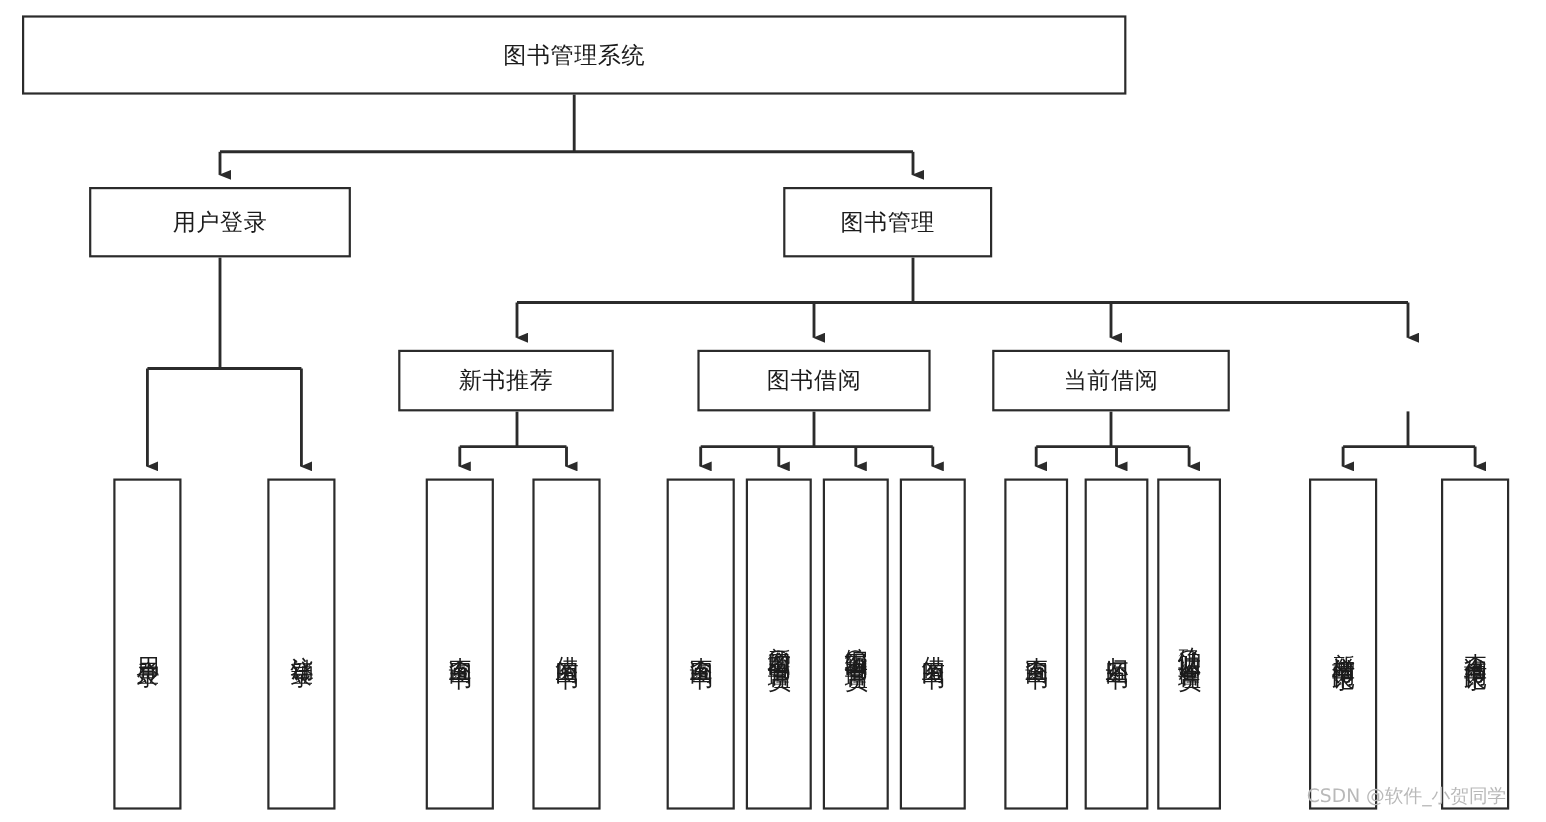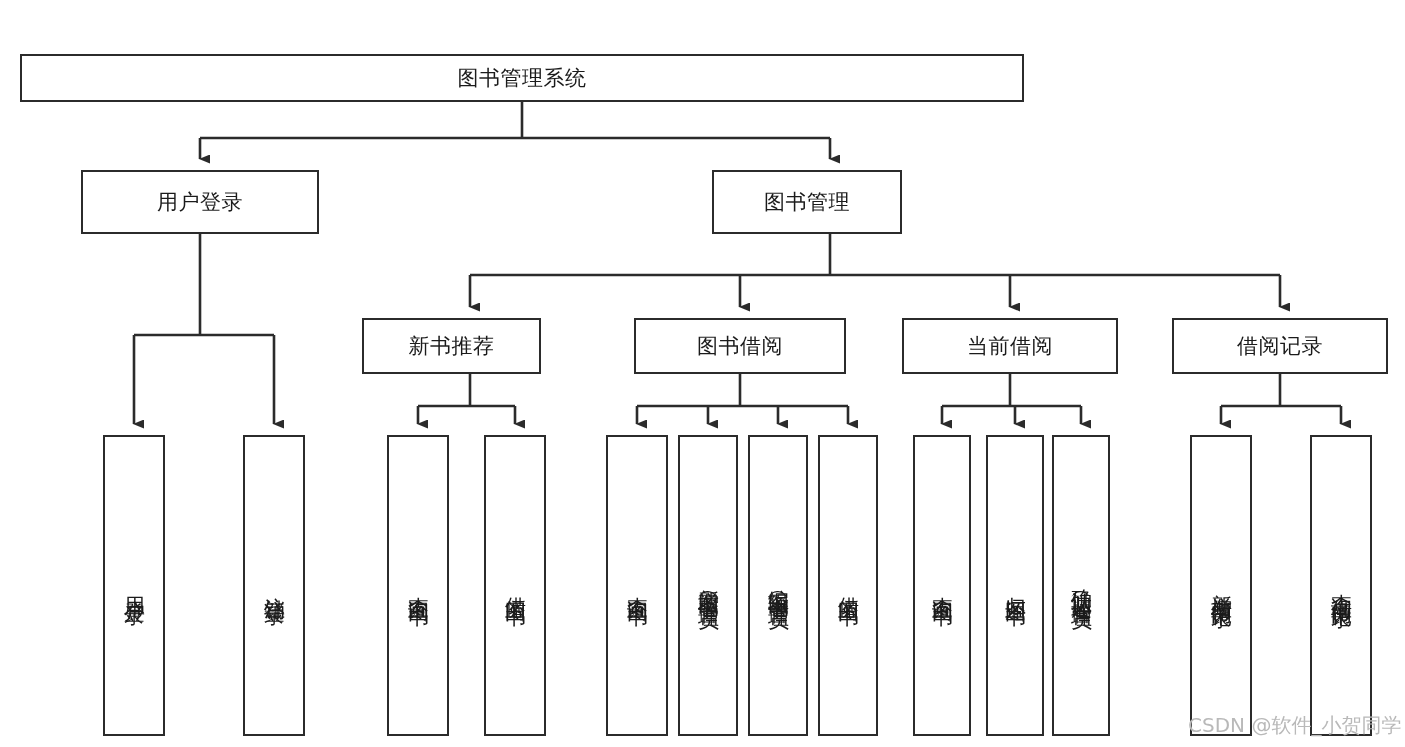--- a/index.html
+++ b/index.html
@@ -57,21 +57,21 @@
     text-orientation: upright;
     font-size: 21px;
     letter-spacing: 3px;
     line-height: 1;
     max-height: 100%;
   }
   #watermark {
     position: absolute;
     left: 1188px;
     top: 712px;
-    font-size: 20px;
+    font-size: 17px;
     color: #b9b9b9;
     white-space: nowrap;
     z-index: 5;
     font-family: "DejaVu Sans", "Liberation Sans", sans-serif;
   }
 </style>
 </head>
 <body>
 
 <div id="diagram-root">
@@ -121,42 +121,39 @@
       <line x1="1015" y1="406" x2="1015" y2="424" marker-end="url(#arrowhead)"></line>
       <line x1="1081" y1="406" x2="1081" y2="424" marker-end="url(#arrowhead)"></line>
 
       <line x1="1280" y1="374" x2="1280" y2="406"></line>
       <line x1="1221" y1="406" x2="1341" y2="406"></line>
       <line x1="1221" y1="406" x2="1221" y2="424" marker-end="url(#arrowhead)"></line>
       <line x1="1341" y1="406" x2="1341" y2="424" marker-end="url(#arrowhead)"></line>
     </g>
   </svg>
 
-  <div class="node root horizontal" style="left: 20px; top: 14px; width: 1004px; height: 48px; margin-top: 40px;">
+  <div class="node root horizontal" style="left: 20px; top: 14px; width: 1004px; height: 72px;">
     <span class="node-label">图书管理系统</span>
   </div>
 
   <div class="node horizontal" style="left: 81px; top: 170px; width: 238px; height: 64px;">
     <span class="node-label">用户登录</span>
   </div>
   <div class="node horizontal" style="left: 712px; top: 170px; width: 190px; height: 64px;">
     <span class="node-label">图书管理</span>
   </div>
 
-  <div class="node horizontal" style="left: 362px; top: 318px; width: 179px; height: 56px;">
+  <div class="node horizontal" style="left: 362px; top: 318px; width: 196px; height: 56px;">
     <span class="node-label">新书推荐</span>
   </div>
   <div class="node horizontal" style="left: 634px; top: 318px; width: 212px; height: 56px;">
     <span class="node-label">图书借阅</span>
   </div>
   <div class="node horizontal" style="left: 902px; top: 318px; width: 216px; height: 56px; font-family: Liberation Serif, serif;">
     <span class="node-label">当前借阅</span>
-  </div>
-  <div class="node horizontal" style="left: 1172px; top: 318px; width: 216px; height: 56px;">
-    <span class="node-label">借阅记录</span>
   </div>
 
   <div class="node vertical" style="left: 103px; top: 435px; width: 62px; height: 301px;">
     <span class="node-label">用户登录</span>
   </div>
   <div class="node vertical" style="left: 243px; top: 435px; width: 62px; height: 301px;">
     <span class="node-label">注销登录</span>
   </div>
   <div class="node vertical" style="left: 387px; top: 435px; width: 62px; height: 301px;">
     <span class="node-label">查询图书</span>

